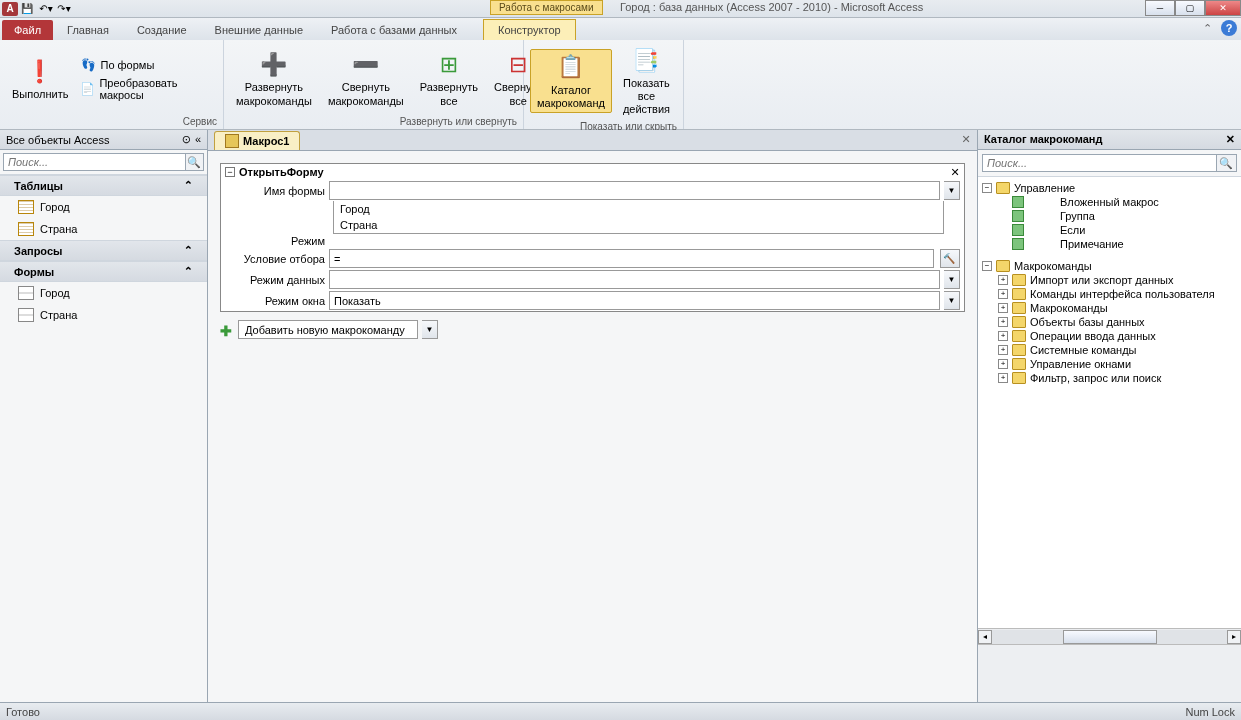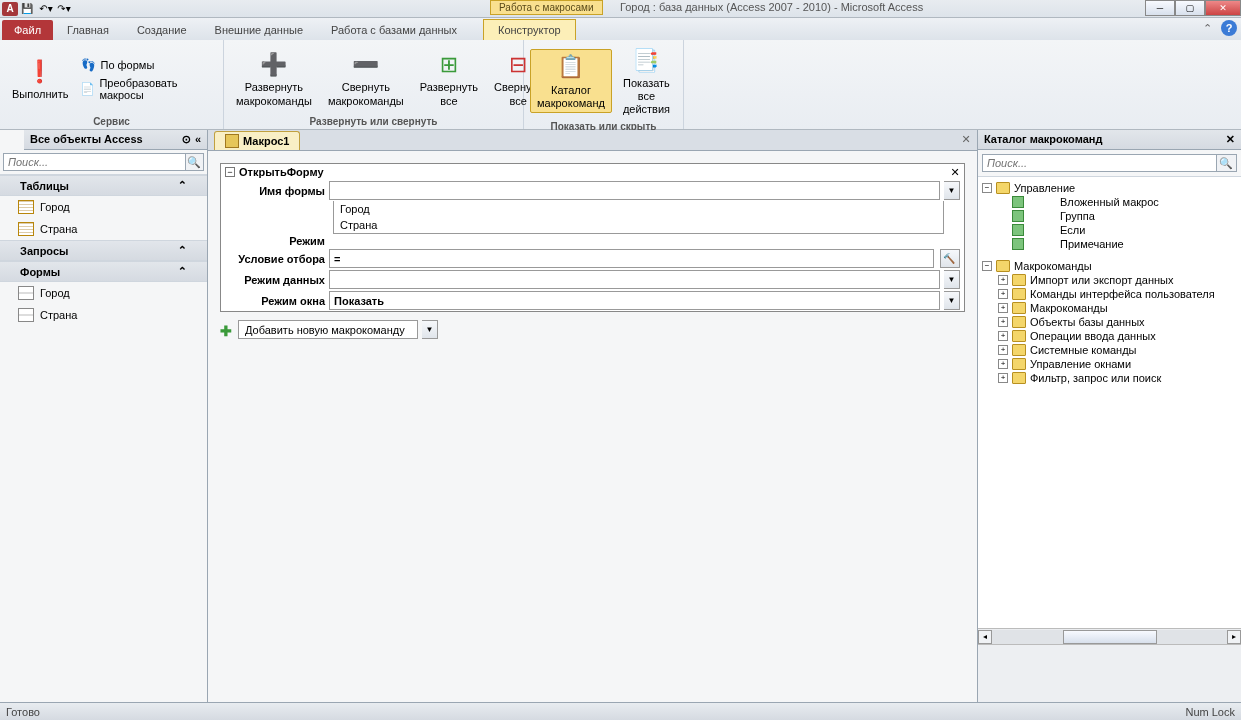--- a/index.html
+++ b/index.html
@@ -21,59 +21,59 @@
 .file-tab { background: #b33639; color: #fff; padding: 4px 12px; font-size: 11px; margin-left: 2px; border-radius: 2px 2px 0 0; }
 .tab { padding: 4px 14px; color: #444; cursor: default; }
 .tab.context { background: #fcefb8; border: 1px solid #c9a227; border-bottom: none; margin-left: 12px; }
 .help-btn { position: absolute; right: 4px; top: 2px; width: 16px; height: 16px; background: #3b7bd6; color: #fff; border-radius: 50%; display: flex; align-items: center; justify-content: center; font-size: 11px; font-weight: bold; }
 .chev-btn { position: absolute; right: 26px; top: 4px; width: 12px; height: 12px; color: #666; }
 
 
 .ribbon { height: 90px; background: linear-gradient(#f3f5f7,#e9edf2); border-bottom: 1px solid #b0b8c0; display: flex; }
 .ribbon-group { border-right: 1px solid #ccd4de; padding: 3px 6px 0 6px; display: flex; flex-direction: column; justify-content: space-between; }
 .group-content { display: flex; align-items: center; gap: 4px; flex: 1; }
-.group-label { text-align: center; font-size: 10px; color: #555; padding: 2px 0; font-weight: bold; }
+.group-label { text-align: right; font-size: 10px; color: #555; padding: 2px 0; }
 .big-btn { display: flex; flex-direction: column; align-items: center; justify-content: center; padding: 2px 6px; text-align: center; line-height: 1.2; cursor: default; }
 .big-btn.selected { background: #f9e08f; border: 1px solid #c9a227; border-radius: 2px; }
 .big-btn .ic { width: 32px; height: 32px; display: flex; align-items: center; justify-content: center; font-size: 22px; }
 .small-btn-col { display: flex; flex-direction: column; gap: 2px; }
 .small-btn { display: flex; align-items: center; gap: 4px; padding: 1px 2px; }
 .small-btn .ic { width: 16px; height: 16px; display: flex; align-items: center; justify-content: center; font-size: 12px; }
 
 
 .body { position: absolute; top: 130px; bottom: 18px; left: 0; right: 0; display: flex; }
 
 
 .nav { width: 208px; border-right: 1px solid #9aa6b2; background: #f5f6f7; display: flex; flex-direction: column; }
-.nav-hdr { background: linear-gradient(#e2e6eb,#d5dae1); border-bottom: 1px solid #9aa6b2; padding: 3px 6px; display: flex; align-items: flex-start; justify-content: space-between; font-weight: 700; margin-left: 24px; }
+.nav-hdr { background: linear-gradient(#e2e6eb,#d5dae1); border-bottom: 1px solid #9aa6b2; padding: 3px 6px; display: flex; align-items: flex-end; justify-content: space-between; font-weight: 400; }
 .nav-hdr .ctrls { display: flex; gap: 4px; }
 .search-row { padding: 3px; border-bottom: 1px solid #cfd6de; display: flex; }
 .search-row input { flex: 1; border: 1px solid #9aa6b2; padding: 2px 4px; font-style: italic; color: #888; }
 .search-row .sbtn { width: 18px; border: 1px solid #9aa6b2; border-left: none; background: #f0f2f5; display: flex; align-items: center; justify-content: center; }
-.cat-hdr { background: linear-gradient(#e2e6eb,#d5dae1); border-top: 1px solid #cfd6de; border-bottom: 1px solid #cfd6de; padding: 3px 20px; font-weight: bold; display: flex; justify-content: space-between; align-items: center; }
+.cat-hdr { background: linear-gradient(#e2e6eb,#d5dae1); border-top: 1px solid #cfd6de; border-bottom: 1px solid #cfd6de; padding: 3px 14px; font-weight: bold; display: flex; justify-content: space-between; align-items: center; }
 .nav-item { padding: 4px 6px 4px 18px; display: flex; align-items: center; gap: 6px; }
 .nav-item .ic { width: 16px; height: 14px; }
 .tbl-ic { border: 1px solid #b8860b; background: repeating-linear-gradient(0deg,#fff,#fff 2px,#dca 2px,#dca 3px), repeating-linear-gradient(90deg,transparent,transparent 3px,#dca 3px,#dca 4px); }
 .qry-ic { border: 1px solid #b8860b; background: linear-gradient(45deg,#fff 45%,#cc8 45%,#cc8 55%,#fff 55%); }
 .frm-ic { border: 1px solid #888; background: linear-gradient(#fff 40%,#ddd 40%,#ddd 60%,#fff 60%); }
 
 
 .main { flex: 1; background: #f5f6f7; display: flex; flex-direction: column; min-width: 0; }
 .doc-tabs { height: 21px; background: #d9dee5; display: flex; align-items: end; border-bottom: 1px solid #9aa6b2; position: relative; padding-left: 6px; }
 .doc-tab { background: #f9efc6; border: 1px solid #c0a040; border-bottom: none; padding: 2px 10px; display: flex; align-items: center; gap: 4px; font-weight: bold; border-radius: 3px 3px 0 0; }
 .doc-tab .dic { width: 14px; height: 14px; background: #e6c65a; border: 1px solid #a07820; }
 .doc-close { position: absolute; right: 4px; top: 3px; width: 14px; height: 14px; color: #666; text-align: center; cursor: default; }
 .doc-body { flex: 1; background: #f5f6f7; padding: 12px; overflow: auto; }
 
 .macro-block { border: 1px solid #888; background: #fff; position: relative; }
 .macro-hdr { display: flex; align-items: center; gap: 4px; padding: 2px 4px; }
 .macro-hdr .minus { width: 10px; height: 10px; border: 1px solid #777; display: flex; align-items: center; justify-content: center; font-size: 9px; }
 .macro-hdr .title { font-weight: bold; }
 .macro-close { position: absolute; right: 2px; top: 2px; width: 14px; height: 14px; text-align: center; }
-.form-row { display: flex; align-items: center; padding: 1px 4px; gap: 4px; font-weight: bold; }
+.form-row { display: flex; align-items: center; padding: 1px 4px; gap: 4px; }
 .form-row label { width: 100px; text-align: right; font-size: 11px; }
 .form-row .val { flex: 1; border: 1px solid #999; height: 19px; padding: 1px 4px; background: #fff; display: flex; align-items: center; }
 .form-row .dd { width: 16px; height: 19px; border: 1px solid #999; border-left: none; background: linear-gradient(#f6f8fb,#e0e5eb); display: flex; align-items: center; justify-content: center; font-size: 8px; }
 .dropdown-open { border: 1px solid #999; border-top: none; background: #fff; margin-left: 112px; margin-right: 20px; }
 .dropdown-open .opt { padding: 2px 6px; }
 .builder-btn { width: 20px; height: 19px; border: 1px solid #999; background: linear-gradient(#f6f8fb,#e0e5eb); display: flex; align-items: center; justify-content: center; font-size: 10px; margin-left: 2px; }
 .update-link { text-align: right; padding: 4px 8px; color: #1a3fa0; text-decoration: underline; }
 
 .add-row { display: flex; align-items: center; gap: 4px; margin-top: 8px; }
 .plus-ic { width: 14px; height: 14px; color: #3a9a3a; font-weight: bold; font-size: 14px; }

